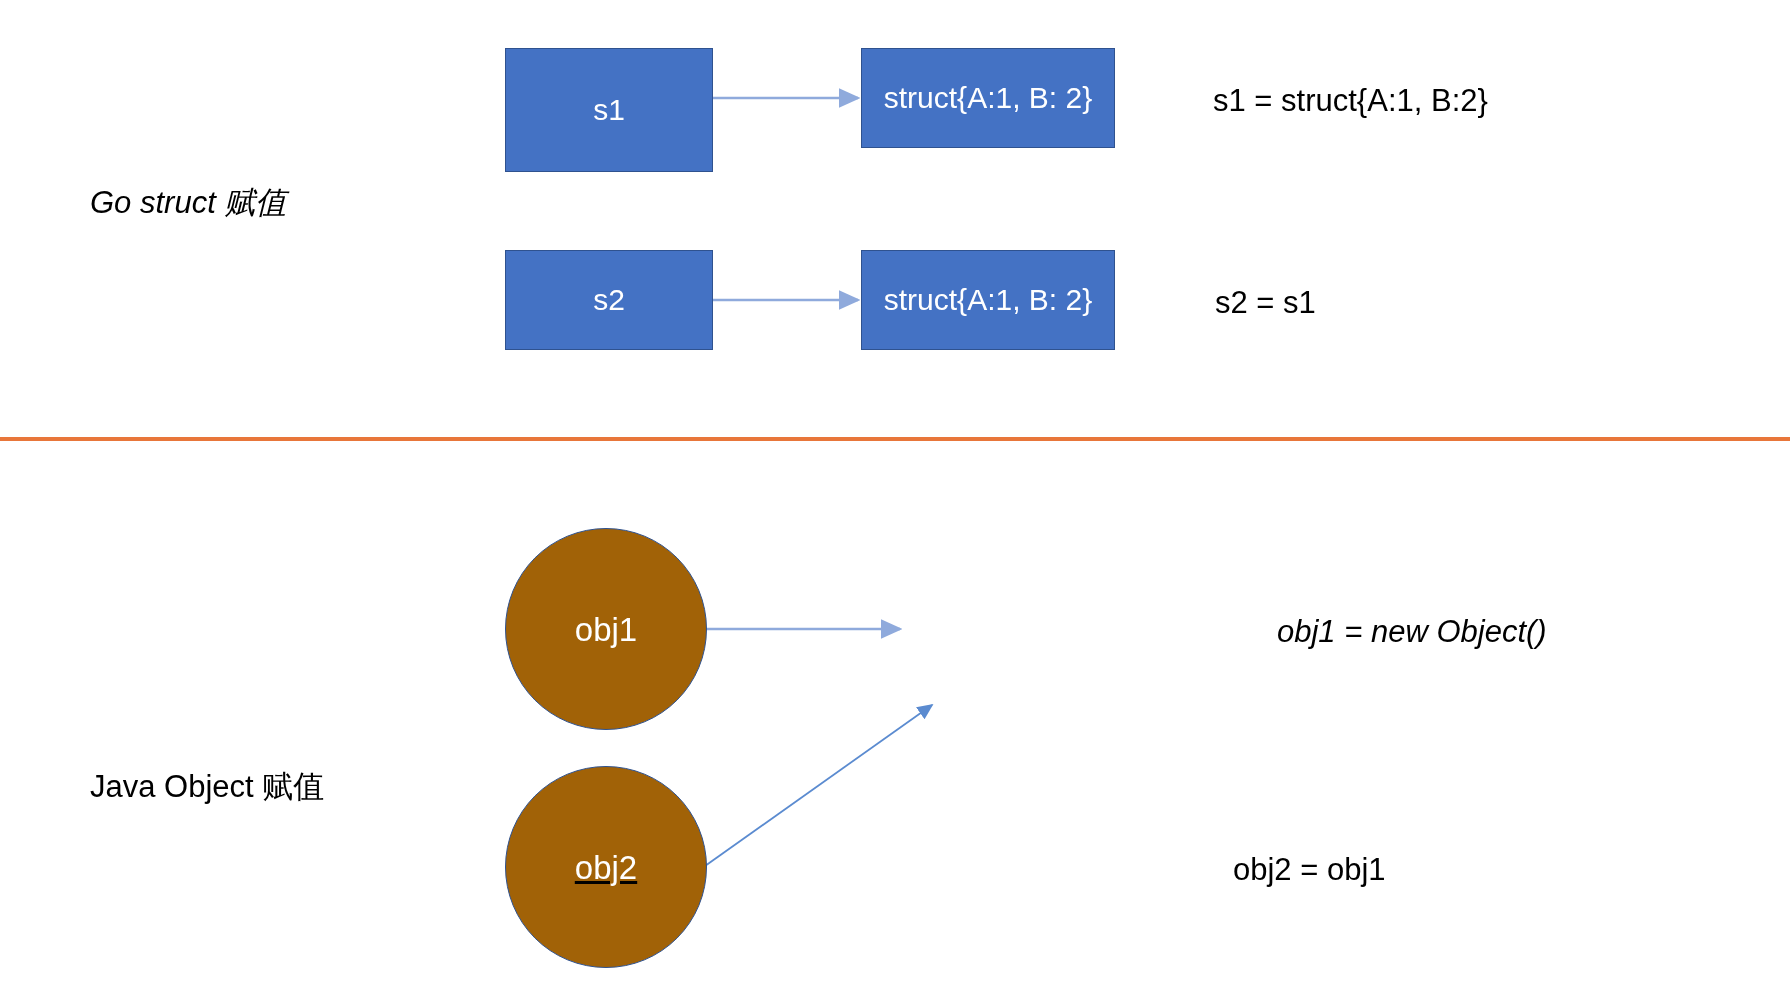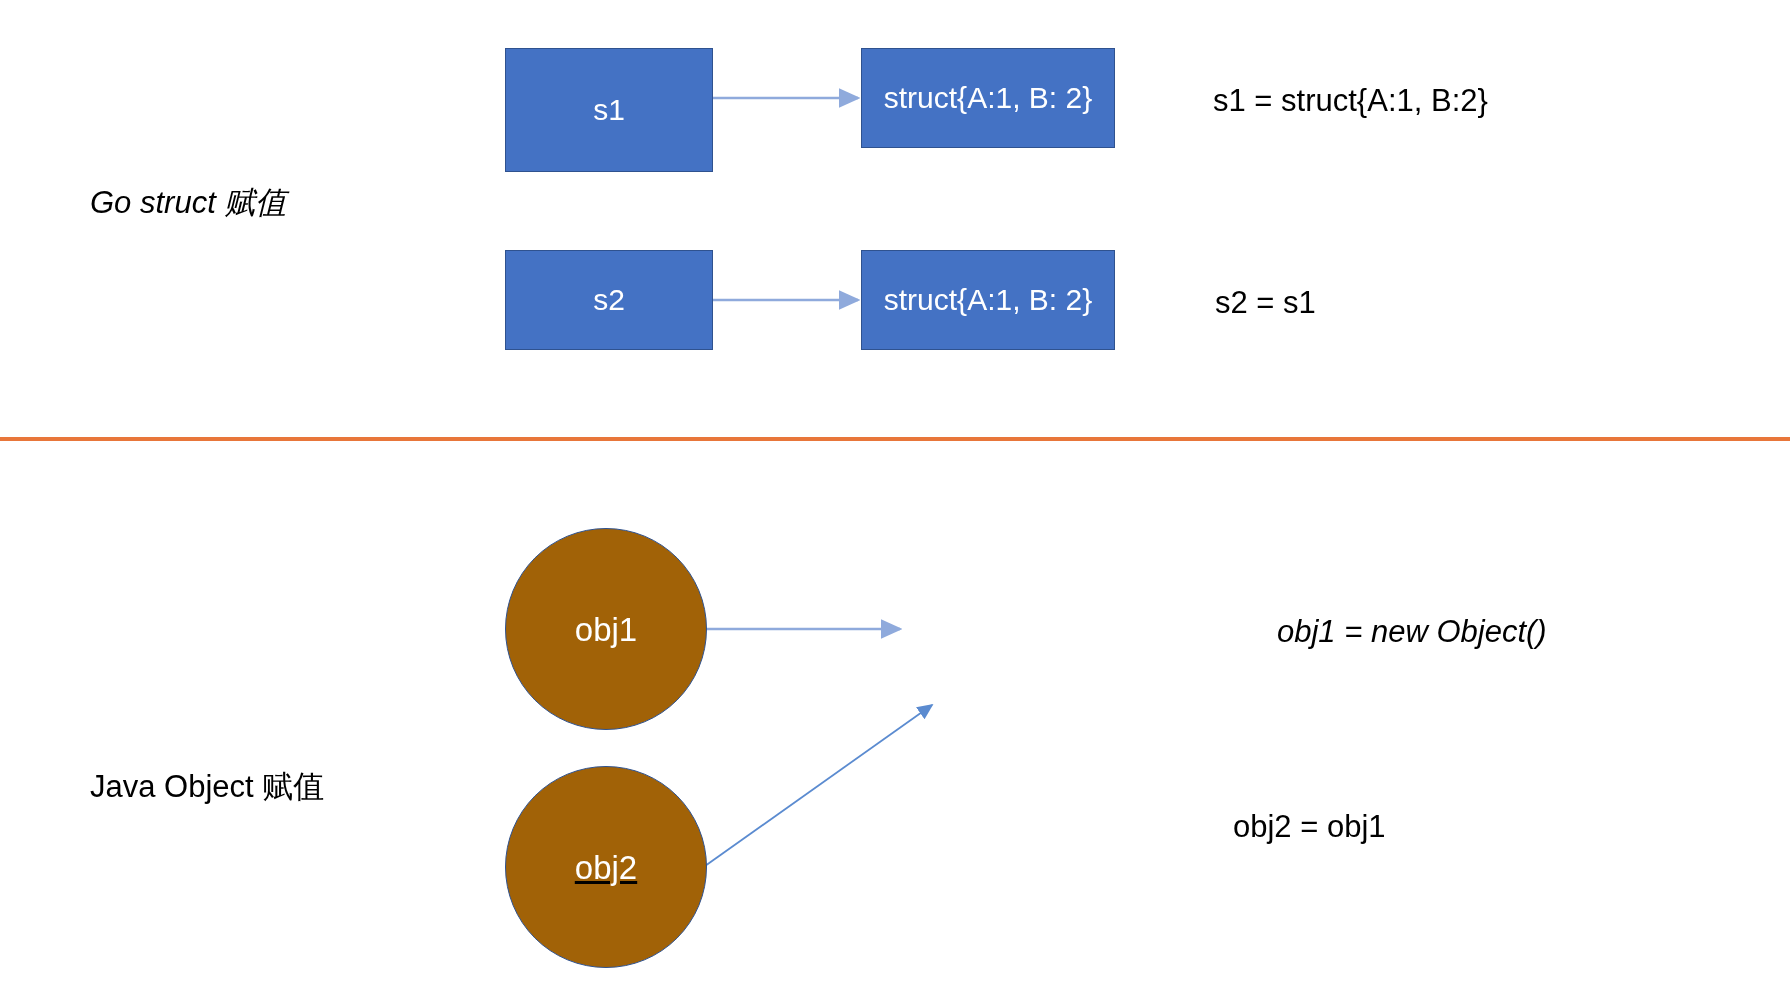--- a/index.html
+++ b/index.html
@@ -143,15 +143,15 @@
     <span class="node-label">obj1</span>
   </div>
 
 
   <div class="node-circle" style="left:505px; top:766px; width:202px; height:202px;text-decoration:underline;">
     <span class="node-label">obj2</span>
   </div>
 
   <div class="caption" style="left:1277px; top:613px;font-style:italic;">obj1 = new Object()</div>
 
-  <div class="caption" style="left:1233px; top:808px;text-align:center;">obj2 = obj1</div>
+  <div class="caption" style="left:1233px; top:851px;text-align:center;">obj2 = obj1</div>
 
 </div>
 
 </body></html>

